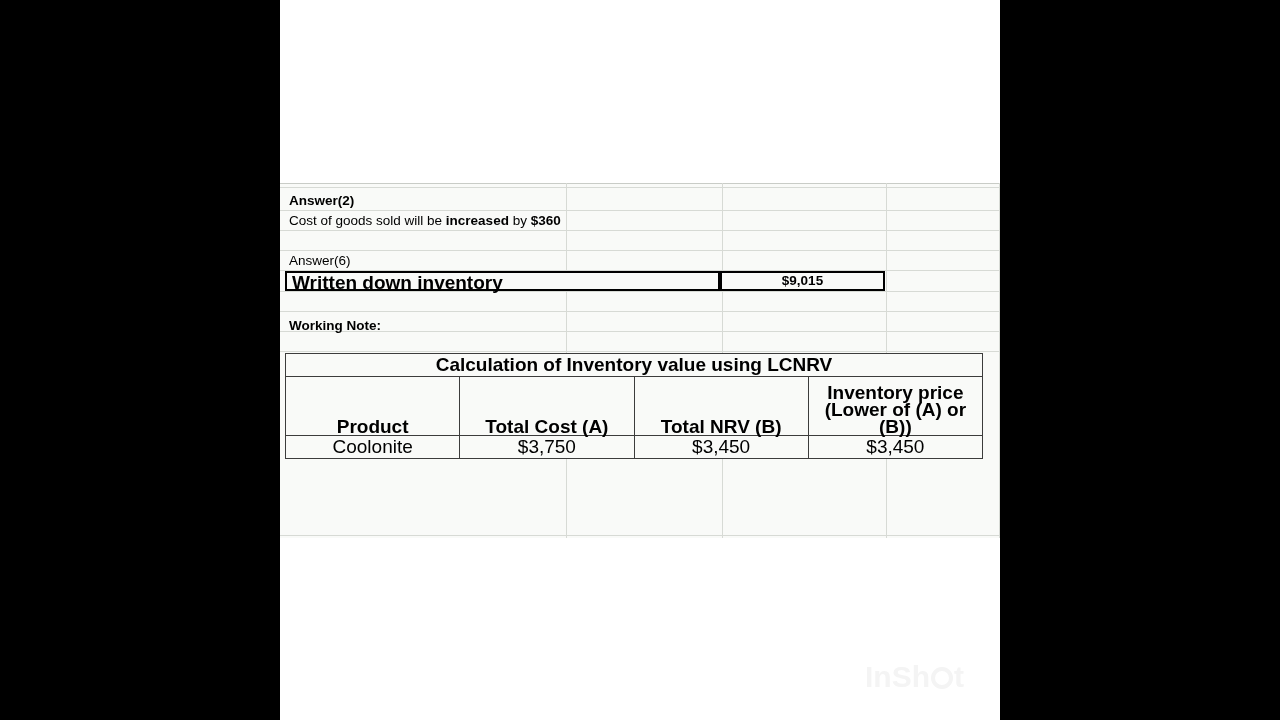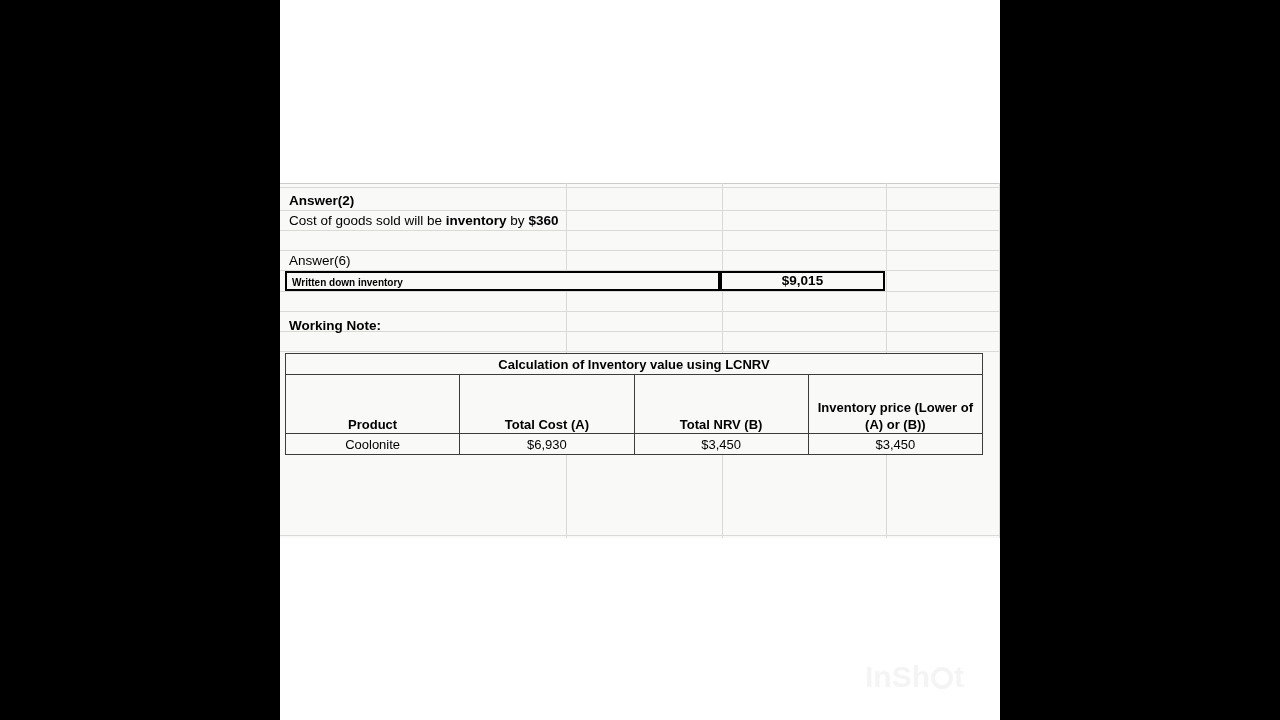--- a/index.html
+++ b/index.html
@@ -78,21 +78,21 @@
     width: 435px;
     height: 20px;
     box-sizing: border-box;
     border: 2.5px solid #000;
     background: #f9faf8;
   }
   #wd-label {
     position: absolute;
     left: 5px;
     top: 1px;
-    font-size: 10px;
+    font-size: 19px;
     font-weight: bold;
     line-height: 18px;
     color: #000;
     white-space: nowrap;
   }
   #wd-value-box {
     position: absolute;
     left: 440px;
     top: 88px;
     width: 165px;
@@ -112,21 +112,21 @@
     position: absolute;
     left: 5px;
     top: 170px;
     width: 698px;
     border-collapse: collapse;
     background: #f9faf8;
     table-layout: fixed;
   }
   #lcnrv td, #lcnrv th {
     border: 1px solid #3c3c3c;
-    font-size: 13px;
+    font-size: 19px;
     color: #000;
     padding: 0 4px;
     font-weight: normal;
     vertical-align: bottom;
   }
   #lcnrv .title-cell {
     text-align: center;
     font-weight: bold;
     height: 20px;
     vertical-align: middle;
@@ -196,21 +196,21 @@
       <div class="hgrid" style="top:168px;"></div>
       <div class="hgrid" style="top:352px;"></div>
 
       <div class="vgrid" style="left:286px;"></div>
       <div class="vgrid" style="left:442px;"></div>
       <div class="vgrid" style="left:606px;"></div>
       <div class="vgrid" style="left:719px;"></div>
 
       <div class="celltext bold" style="left:9px; top:8px;">Answer(2)</div>
 
-      <div class="celltext" style="left:9px; top:28px;"><span>Cost of goods sold will be </span><span class="bold">inventory</span><span> by </span><span class="bold">$360</span></div>
+      <div class="celltext" style="left:9px; top:28px;"><span>Cost of goods sold will be </span><span class="bold">increased</span><span> by </span><span class="bold">$360</span></div>
 
       <div class="celltext" style="left:9px; top:68px;">Answer(6)</div>
 
       <div id="wd-box">
         <div id="wd-label">Written down inventory</div>
       </div>
       <div id="wd-value-box">$9,015</div>
 
       <div class="celltext bold" style="left:9px; top:133px;">Working Note:</div>
 
@@ -222,21 +222,21 @@
           <tr>
             <th class="col-product">Product</th>
             <th class="col-cost">Total Cost (A)</th>
             <th class="col-nrv">Total NRV (B)</th>
             <th class="col-inv">Inventory price (Lower of (A) or (B))</th>
           </tr>
         </thead>
         <tbody>
           <tr>
             <td>Coolonite</td>
-            <td>$6,930</td>
+            <td>$3,750</td>
             <td>$3,450</td>
             <td>$3,450</td>
           </tr>
         </tbody>
       </table>
 
     </div>
 
     <div id="watermark"><span>InSh</span><span class="o-ring"></span><span>t</span></div>
 

